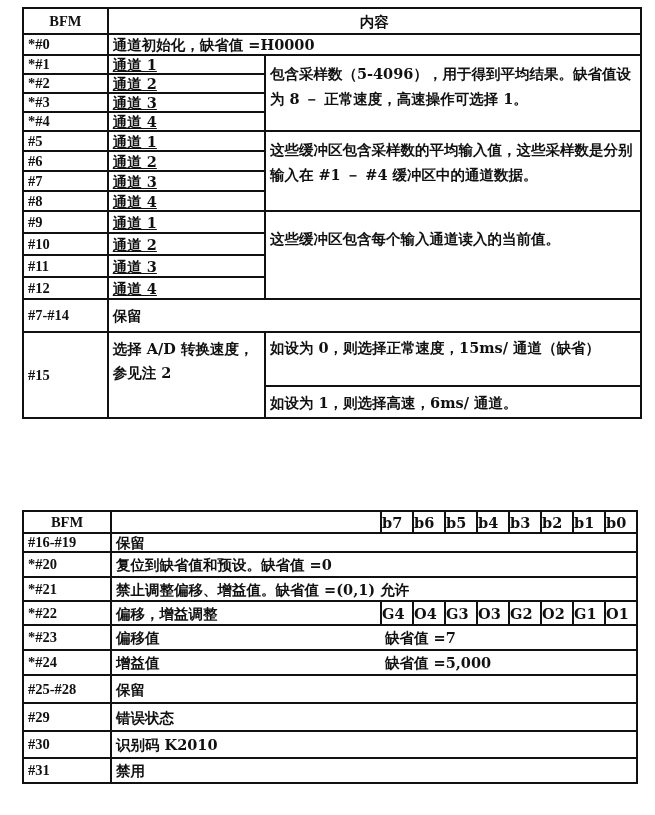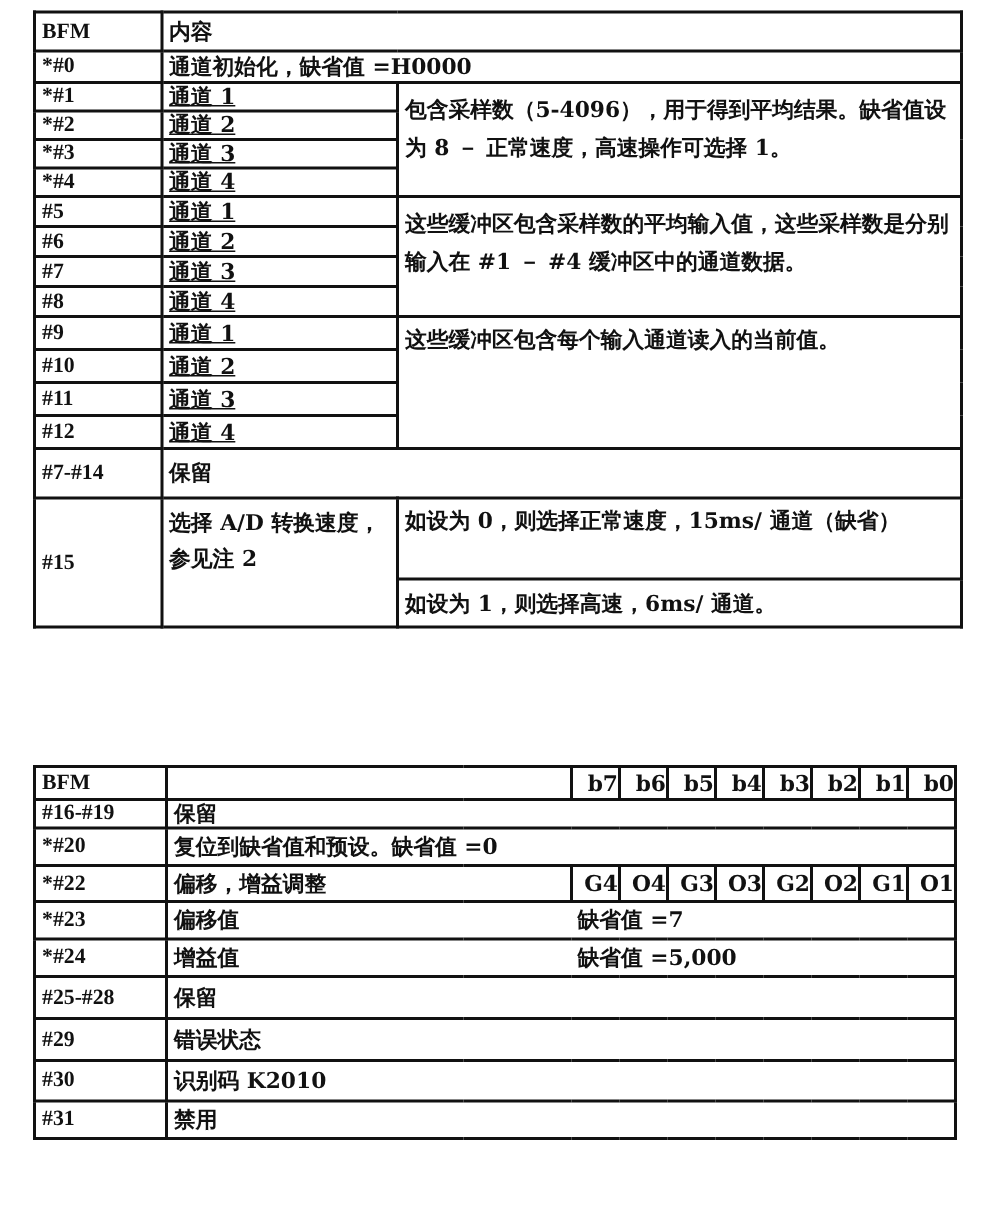--- a/index.html
+++ b/index.html
@@ -2,25 +2,25 @@
 <html><head>
 <meta charset="utf-8">
 <style>
   html, body { margin:0; padding:0; background:#ffffff; }
   body { width:655px; height:815px; position:relative; overflow:hidden;
          font-family: "DejaVu Serif", "Liberation Serif", serif; color:#111; }
   .t { position:absolute; border-collapse:collapse; }
   .t td { border:2px solid #111; padding:0 4px; font-size:14.5px; font-weight:bold;
           line-height:17px; vertical-align:middle; white-space:nowrap; }
   .t td.wrap { white-space:normal; line-height:25px; vertical-align:top; padding-top:5px; }
-  .t td.center { text-align:left; }
+  .t td.center { text-align:center; }
   .u { text-decoration:underline; }
   #t1 { left:22px; top:7px; width:620px; }
   #t2 { left:22px; top:510px; width:616px; }
-  .bit { text-align:right; padding:0 !important; font-size:14px; }
+  .bit { text-align:left; padding:0 !important; font-size:14px; }
   .bfm { font-family: "Liberation Serif", serif; }
 </style>
 </head>
 <body>
 
 <table id="t1" class="t">
   <colgroup>
       <col style="width:85px">
       <col style="width:158px">
       <col style="width:377px">
@@ -67,21 +67,21 @@
     <td class="u">通道 3</td>
   </tr>
   <tr style="height:20px">
     <td class="bfm">#8</td>
     <td class="u">通道 4</td>
   </tr>
 
   <tr style="height:22px">
     <td class="bfm">#9</td>
     <td class="u">通道 1</td>
-    <td class="wrap" rowspan="4" style="padding-top:2px">这些缓冲区包含每个输入通道读入的当前值。</td>
+    <td class="wrap" rowspan="4" style="padding-top:14px">这些缓冲区包含每个输入通道读入的当前值。</td>
   </tr>
   <tr style="height:22px">
     <td class="bfm">#10</td>
     <td class="u">通道 2</td>
   </tr>
   <tr style="height:22px">
     <td class="bfm">#11</td>
     <td class="u">通道 3</td>
   </tr>
   <tr style="height:22px">
@@ -133,20 +133,24 @@
   </tr>
   <tr style="height:16px">
     <td class="bfm">#16-#19</td>
     <td colspan="10">保留</td>
   </tr>
   <tr style="height:25px">
     <td class="bfm">*#20</td>
     <td colspan="10">复位到缺省值和预设。缺省值 =0</td>
   </tr>
   <tr style="height:24px">
+    <td class="bfm">*#21</td>
+    <td colspan="10">禁止调整偏移、增益值。缺省值 =(0,1) 允许</td>
+  </tr>
+  <tr style="height:24px">
     <td class="bfm">*#22</td>
     <td colspan="2">偏移，增益调整</td>
     <td class="bit">G4</td>
     <td class="bit">O4</td>
     <td class="bit">G3</td>
     <td class="bit">O3</td>
     <td class="bit">G2</td>
     <td class="bit">O2</td>
     <td class="bit">G1</td>
     <td class="bit">O1</td>

